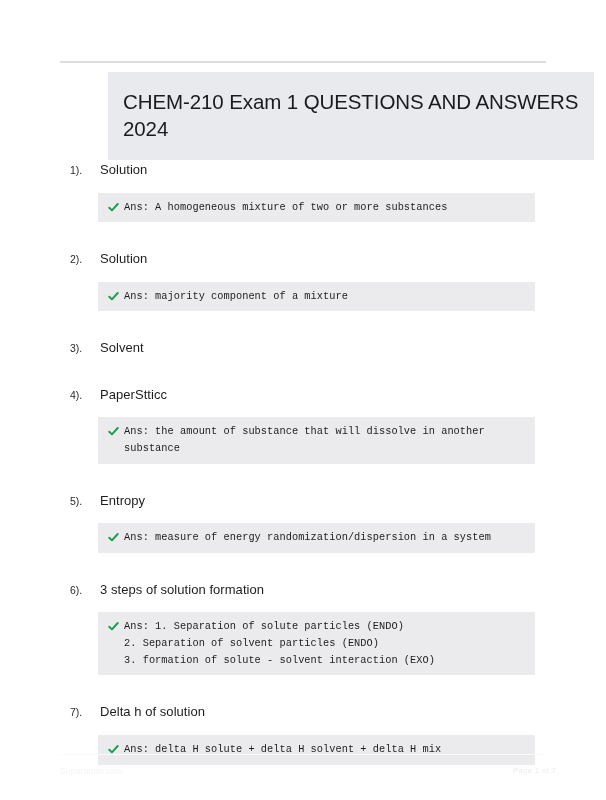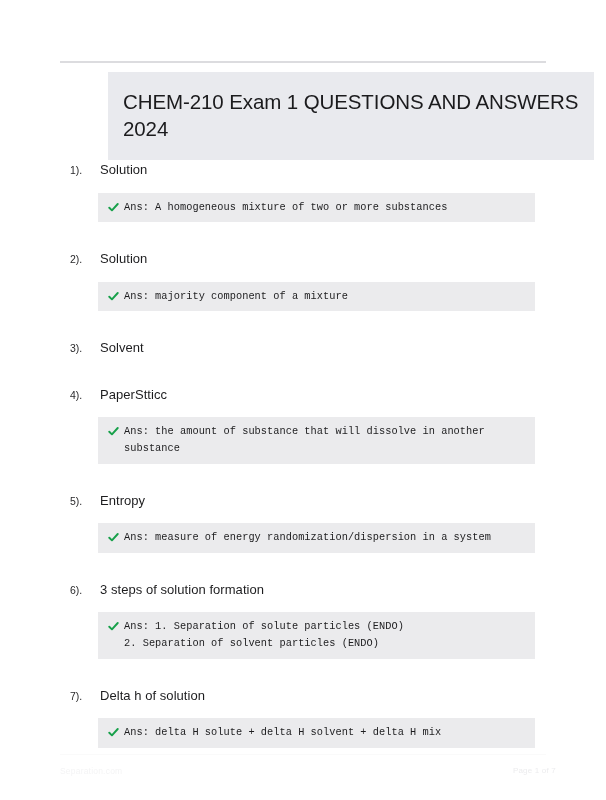--- a/index.html
+++ b/index.html
@@ -231,20 +231,21 @@
           <span class="q-num">6).</span>
           <span class="q-text">3 steps of solution formation</span>
         </div>
         <div class="ans-wrap">
           <div class="ans-line first"><span class="check-icon">
               <svg viewBox="0 0 12 12" width="11" height="11" aria-hidden="true">
                 <path d="M1.4 6.3 L4.3 9.1 L10.6 2.2" fill="none" stroke="#17a04a" stroke-width="2.1" stroke-linecap="round" stroke-linejoin="round"></path>
               </svg>
             </span><span>Ans: 1. Separation of solute particles (ENDO)</span></div>
           <div class="ans-line"><span>2. Separation of solvent particles (ENDO)</span></div>
+          <div class="ans-line"><span>3. formation of solute - solvent interaction (EXO)</span></div>
         </div>
       </div>
       <div class="item-gap"></div>
       <div class="qa-item">
         <div class="q-row">
           <span class="q-num">7).</span>
           <span class="q-text">Delta h of solution</span>
         </div>
         <div class="ans-wrap">
           <div class="ans-line first"><span class="check-icon">

